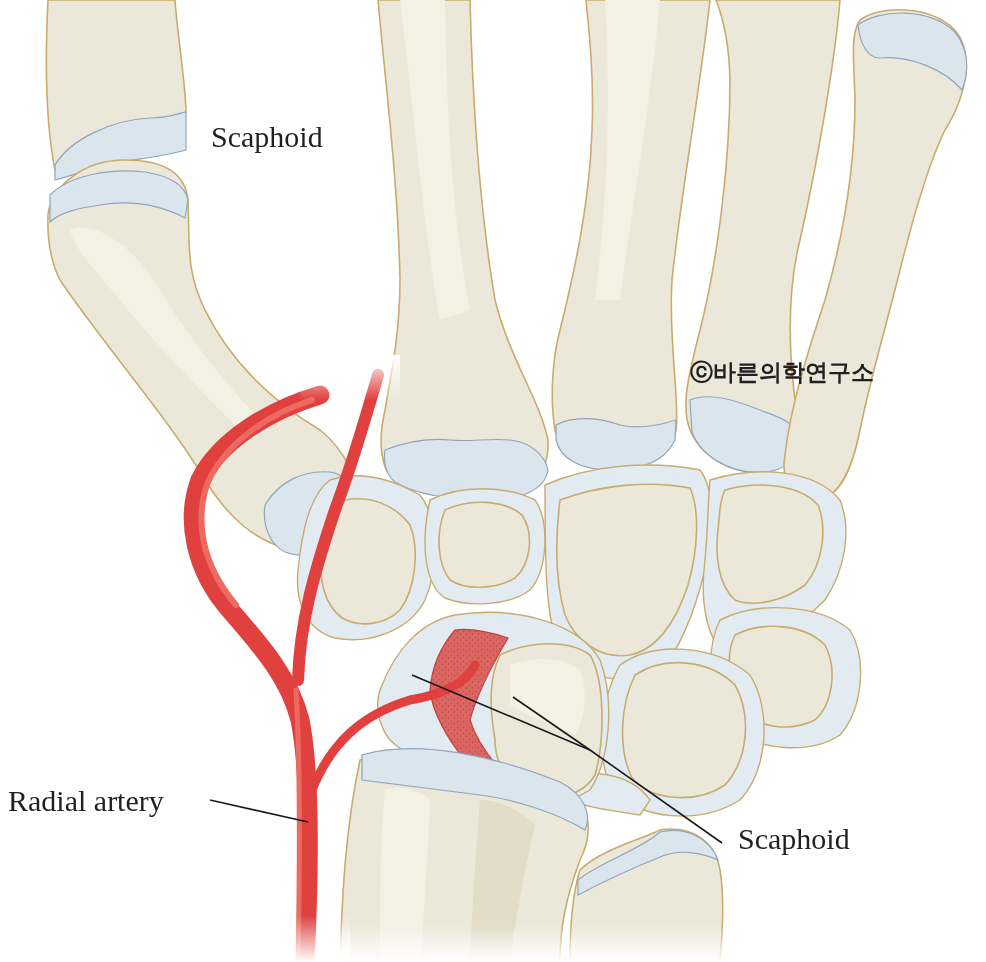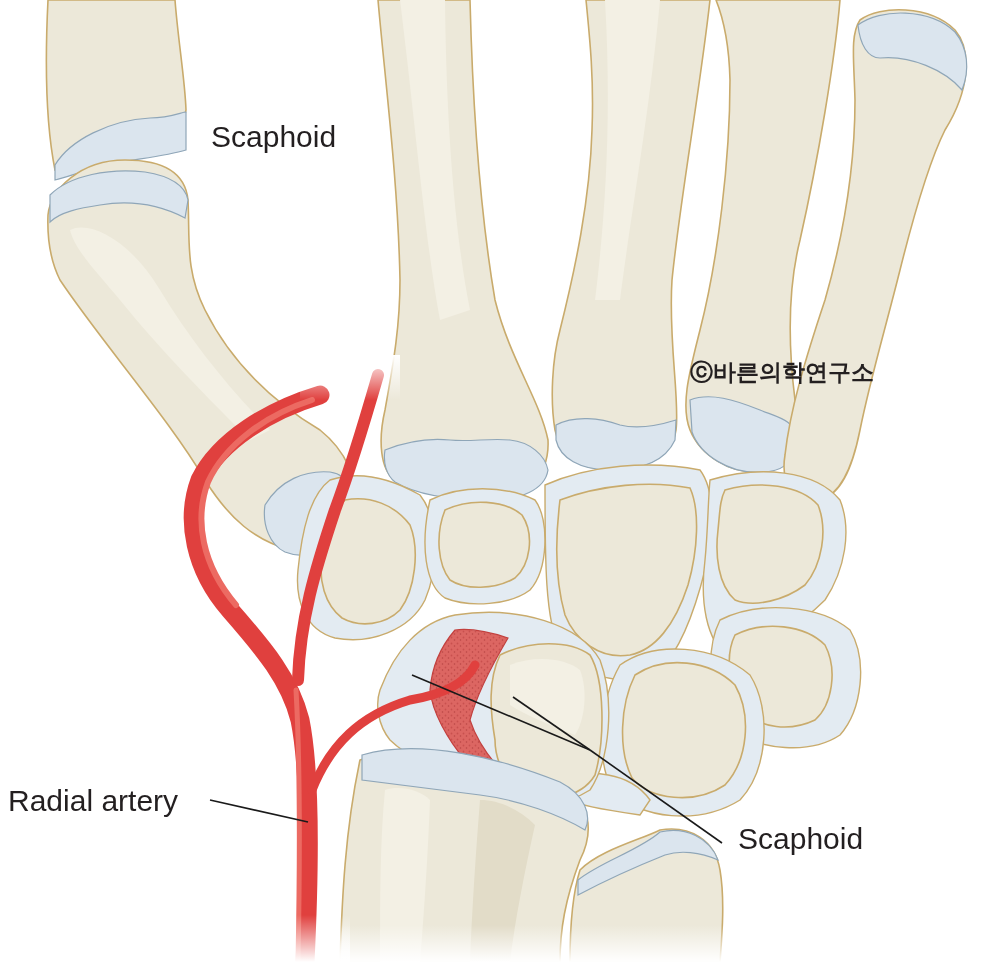--- a/index.html
+++ b/index.html
@@ -6,21 +6,21 @@
   #stage { position:relative; width:986px; height:962px; overflow:hidden; background:#ffffff; }
   svg { position:absolute; left:0; top:0; }
   .bone { fill:#ece8d9; stroke:#c9ab6c; stroke-width:1.6; }
   .bone-hi { fill:#f3f0e4; stroke:none; }
   .bone-shade { fill:#e2dcc8; stroke:none; }
   .cart { fill:#dbe5ee; stroke:#8fa6b8; stroke-width:1.2; }
   .cart-soft { fill:#e3ebf2; stroke:#c9ab6c; stroke-width:1.4; }
   .artery { fill:none; stroke:#e0403e; stroke-linecap:round; }
   .artery-hi { fill:none; stroke:#ec6a62; stroke-linecap:round; }
   .leader { fill:none; stroke:#1a1a1a; stroke-width:1.6; }
-  .lbl { position:absolute; font-family:Liberation Sans, sans-serif; color:#231f20; white-space:nowrap; }
+  .lbl { position:absolute; font-family:Liberation Serif, serif; color:#231f20; white-space:nowrap; }
   .lbl-lg { font-size:30px; line-height:37px; }
   .lbl-kr { font-size:23px; font-weight:bold; }
 </style>
 </head>
 <body>
 
 <div id="stage">
   <svg width="986" height="962" viewBox="0 0 986 962">
     <defs>
       <linearGradient id="fadeTop" x1="0" y1="0" x2="0" y2="1">

